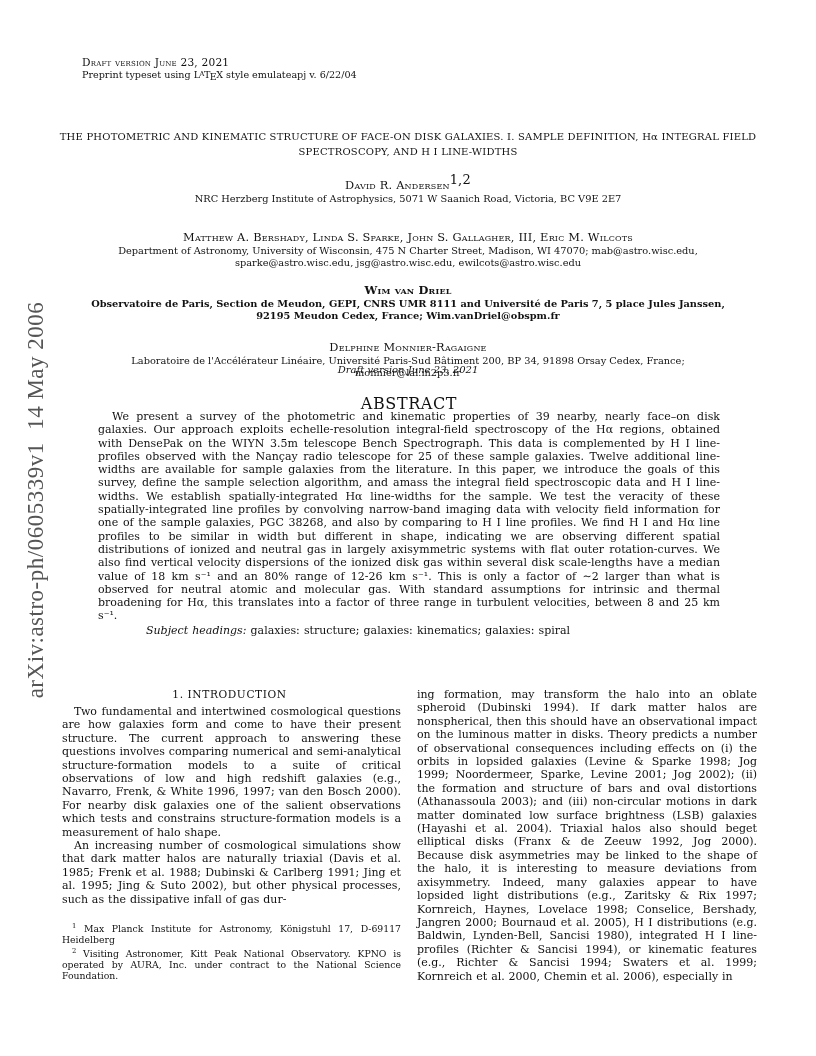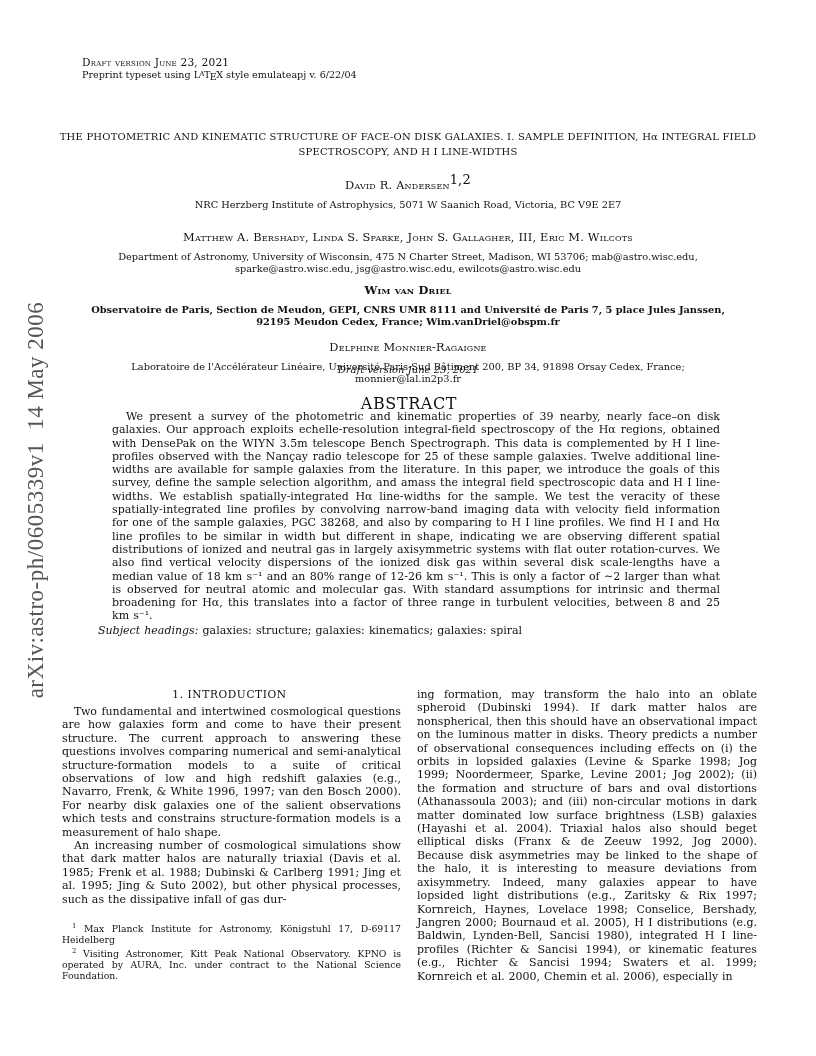--- a/index.html
+++ b/index.html
@@ -49,21 +49,21 @@
     line-height: 14.5px;
     letter-spacing: 0.2px;
   }
   .agroup { position: absolute; width: 640px; left: 88px; text-align: center; }
   .g1 { top: 172px; }
   .g2 { top: 230px; }
   .g3 { top: 283px; font-weight: bold; }
   .g4 { top: 340px; }
   .names { font-variant: small-caps; font-size: 11.4px; letter-spacing: 0.2px; }
   .names sup { font-size: 13px; font-variant: normal; }
-  .affil { font-size: 9.8px; line-height: 11.6px; margin-top: 7px; }
+  .affil { font-size: 9.8px; line-height: 11.6px; margin-top: 1px; }
   .draftnote {
     position: absolute;
     left: 88px;
     top: 364px;
     width: 640px;
     text-align: center;
     font-style: italic;
     font-size: 10px;
   }
   
@@ -79,22 +79,22 @@
   .abs-body {
     position: absolute;
     left: 98px;
     top: 410px;
     width: 622px;
     font-size: 11px;
     line-height: 13.3px;
     text-align: justify;
     word-spacing: 0.6px;
   }
-  .abs-body .para { text-indent: 14px; margin-left: 14px; }
-  .subject { margin-top: 1px; }
+  .abs-body .para { text-indent: 14px; }
+  .subject { margin-top: 1px; margin-left: 48px; }
   .subject .it { font-style: italic; }
   
   .sec-head {
     position: absolute;
     left: 60px;
     top: 688px;
     width: 339px;
     text-align: center;
     font-size: 10.6px;
     letter-spacing: 0.6px;
@@ -138,21 +138,21 @@
 
   <div class="title">THE PHOTOMETRIC AND KINEMATIC STRUCTURE OF FACE-ON DISK GALAXIES. I. SAMPLE DEFINITION, Hα INTEGRAL FIELD SPECTROSCOPY, AND H I LINE-WIDTHS</div>
 
   <div class="agroup g1">
     <div class="names"><span>David R. Andersen</span><sup>1,2</sup></div>
     <div class="affil">NRC Herzberg Institute of Astrophysics, 5071 W Saanich Road, Victoria, BC V9E 2E7</div>
   </div>
 
   <div class="agroup g2">
     <div class="names">Matthew A. Bershady, Linda S. Sparke, John S. Gallagher, III, Eric M. Wilcots</div>
-    <div class="affil">Department of Astronomy, University of Wisconsin, 475 N Charter Street, Madison, WI 53706; mab@astro.wisc.edu, sparke@astro.wisc.edu, jsg@astro.wisc.edu, ewilcots@astro.wisc.edu</div>
+    <div class="affil">Department of Astronomy, University of Wisconsin, 475 N Charter Street, Madison, WI 47070; mab@astro.wisc.edu, sparke@astro.wisc.edu, jsg@astro.wisc.edu, ewilcots@astro.wisc.edu</div>
   </div>
 
   <div class="agroup g3">
     <div class="names">Wim van Driel</div>
     <div class="affil">Observatoire de Paris, Section de Meudon, GEPI, CNRS UMR 8111 and Université de Paris 7, 5 place Jules Janssen, 92195 Meudon Cedex, France; Wim.vanDriel@obspm.fr</div>
   </div>
 
   <div class="agroup g4">
     <div class="names">Delphine Monnier-Ragaigne</div>
     <div class="affil">Laboratoire de l'Accélérateur Linéaire, Université Paris-Sud Bâtiment 200, BP 34, 91898 Orsay Cedex, France; monnier@lal.in2p3.fr</div>

